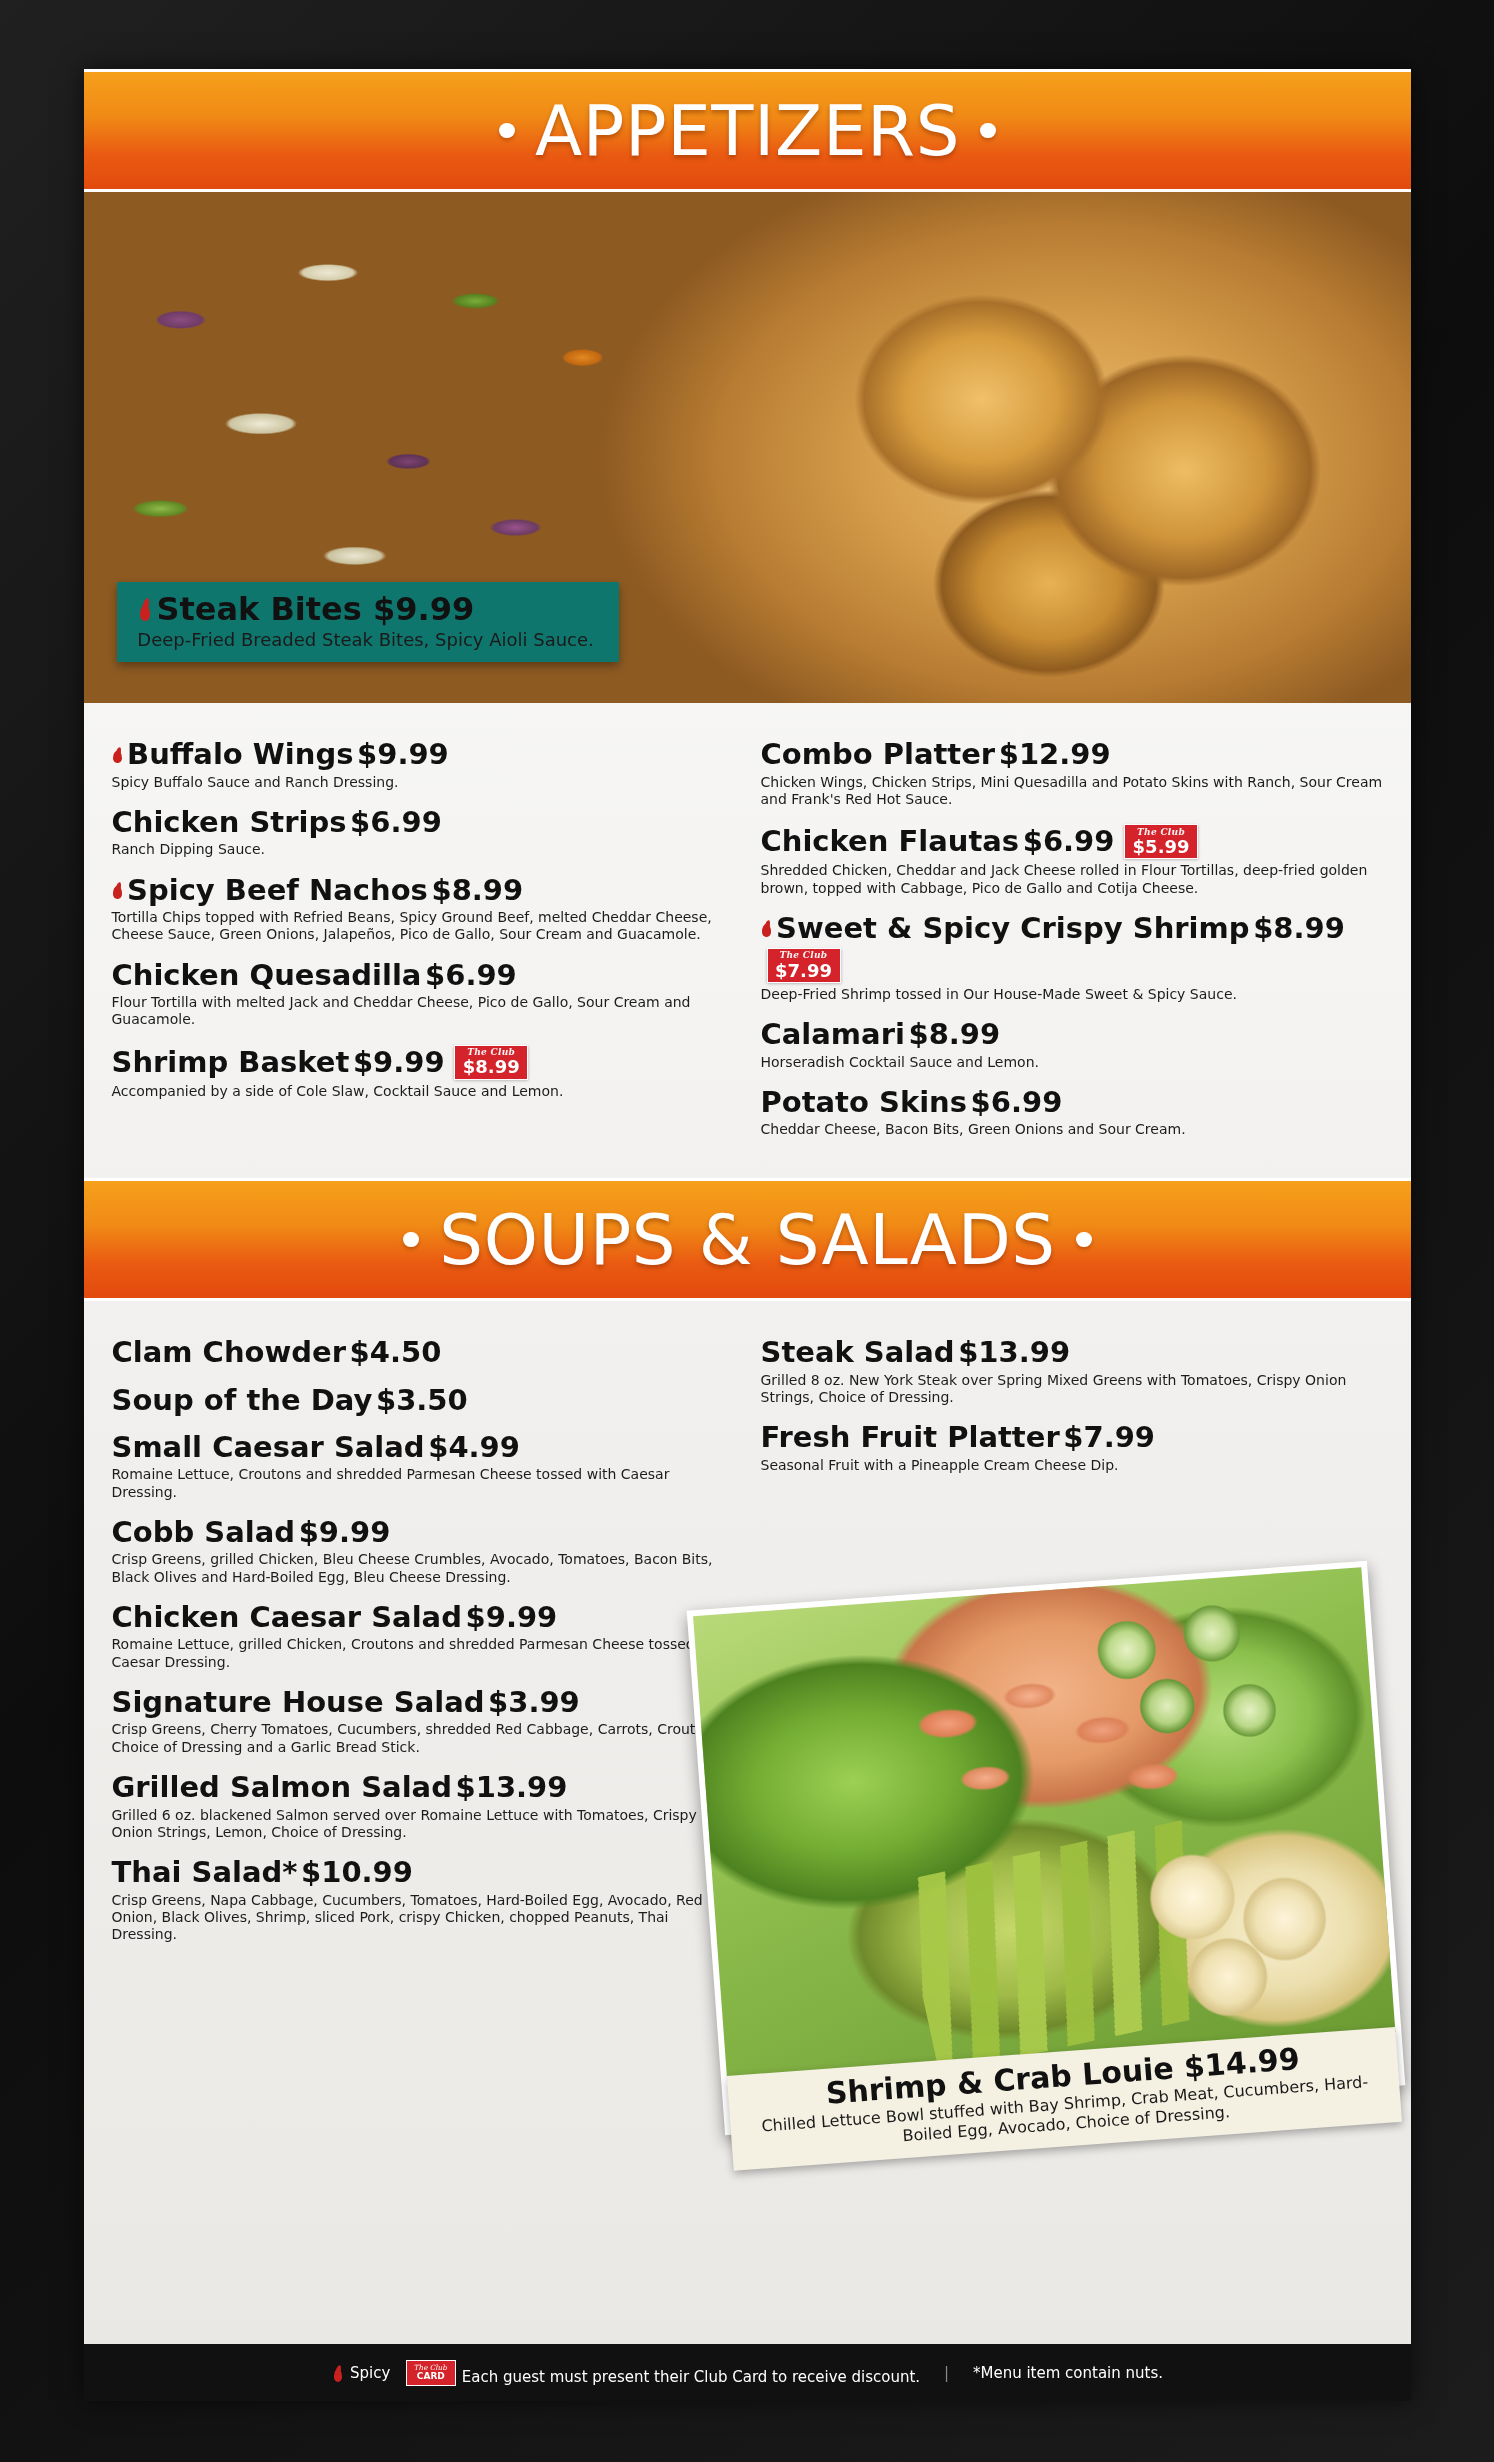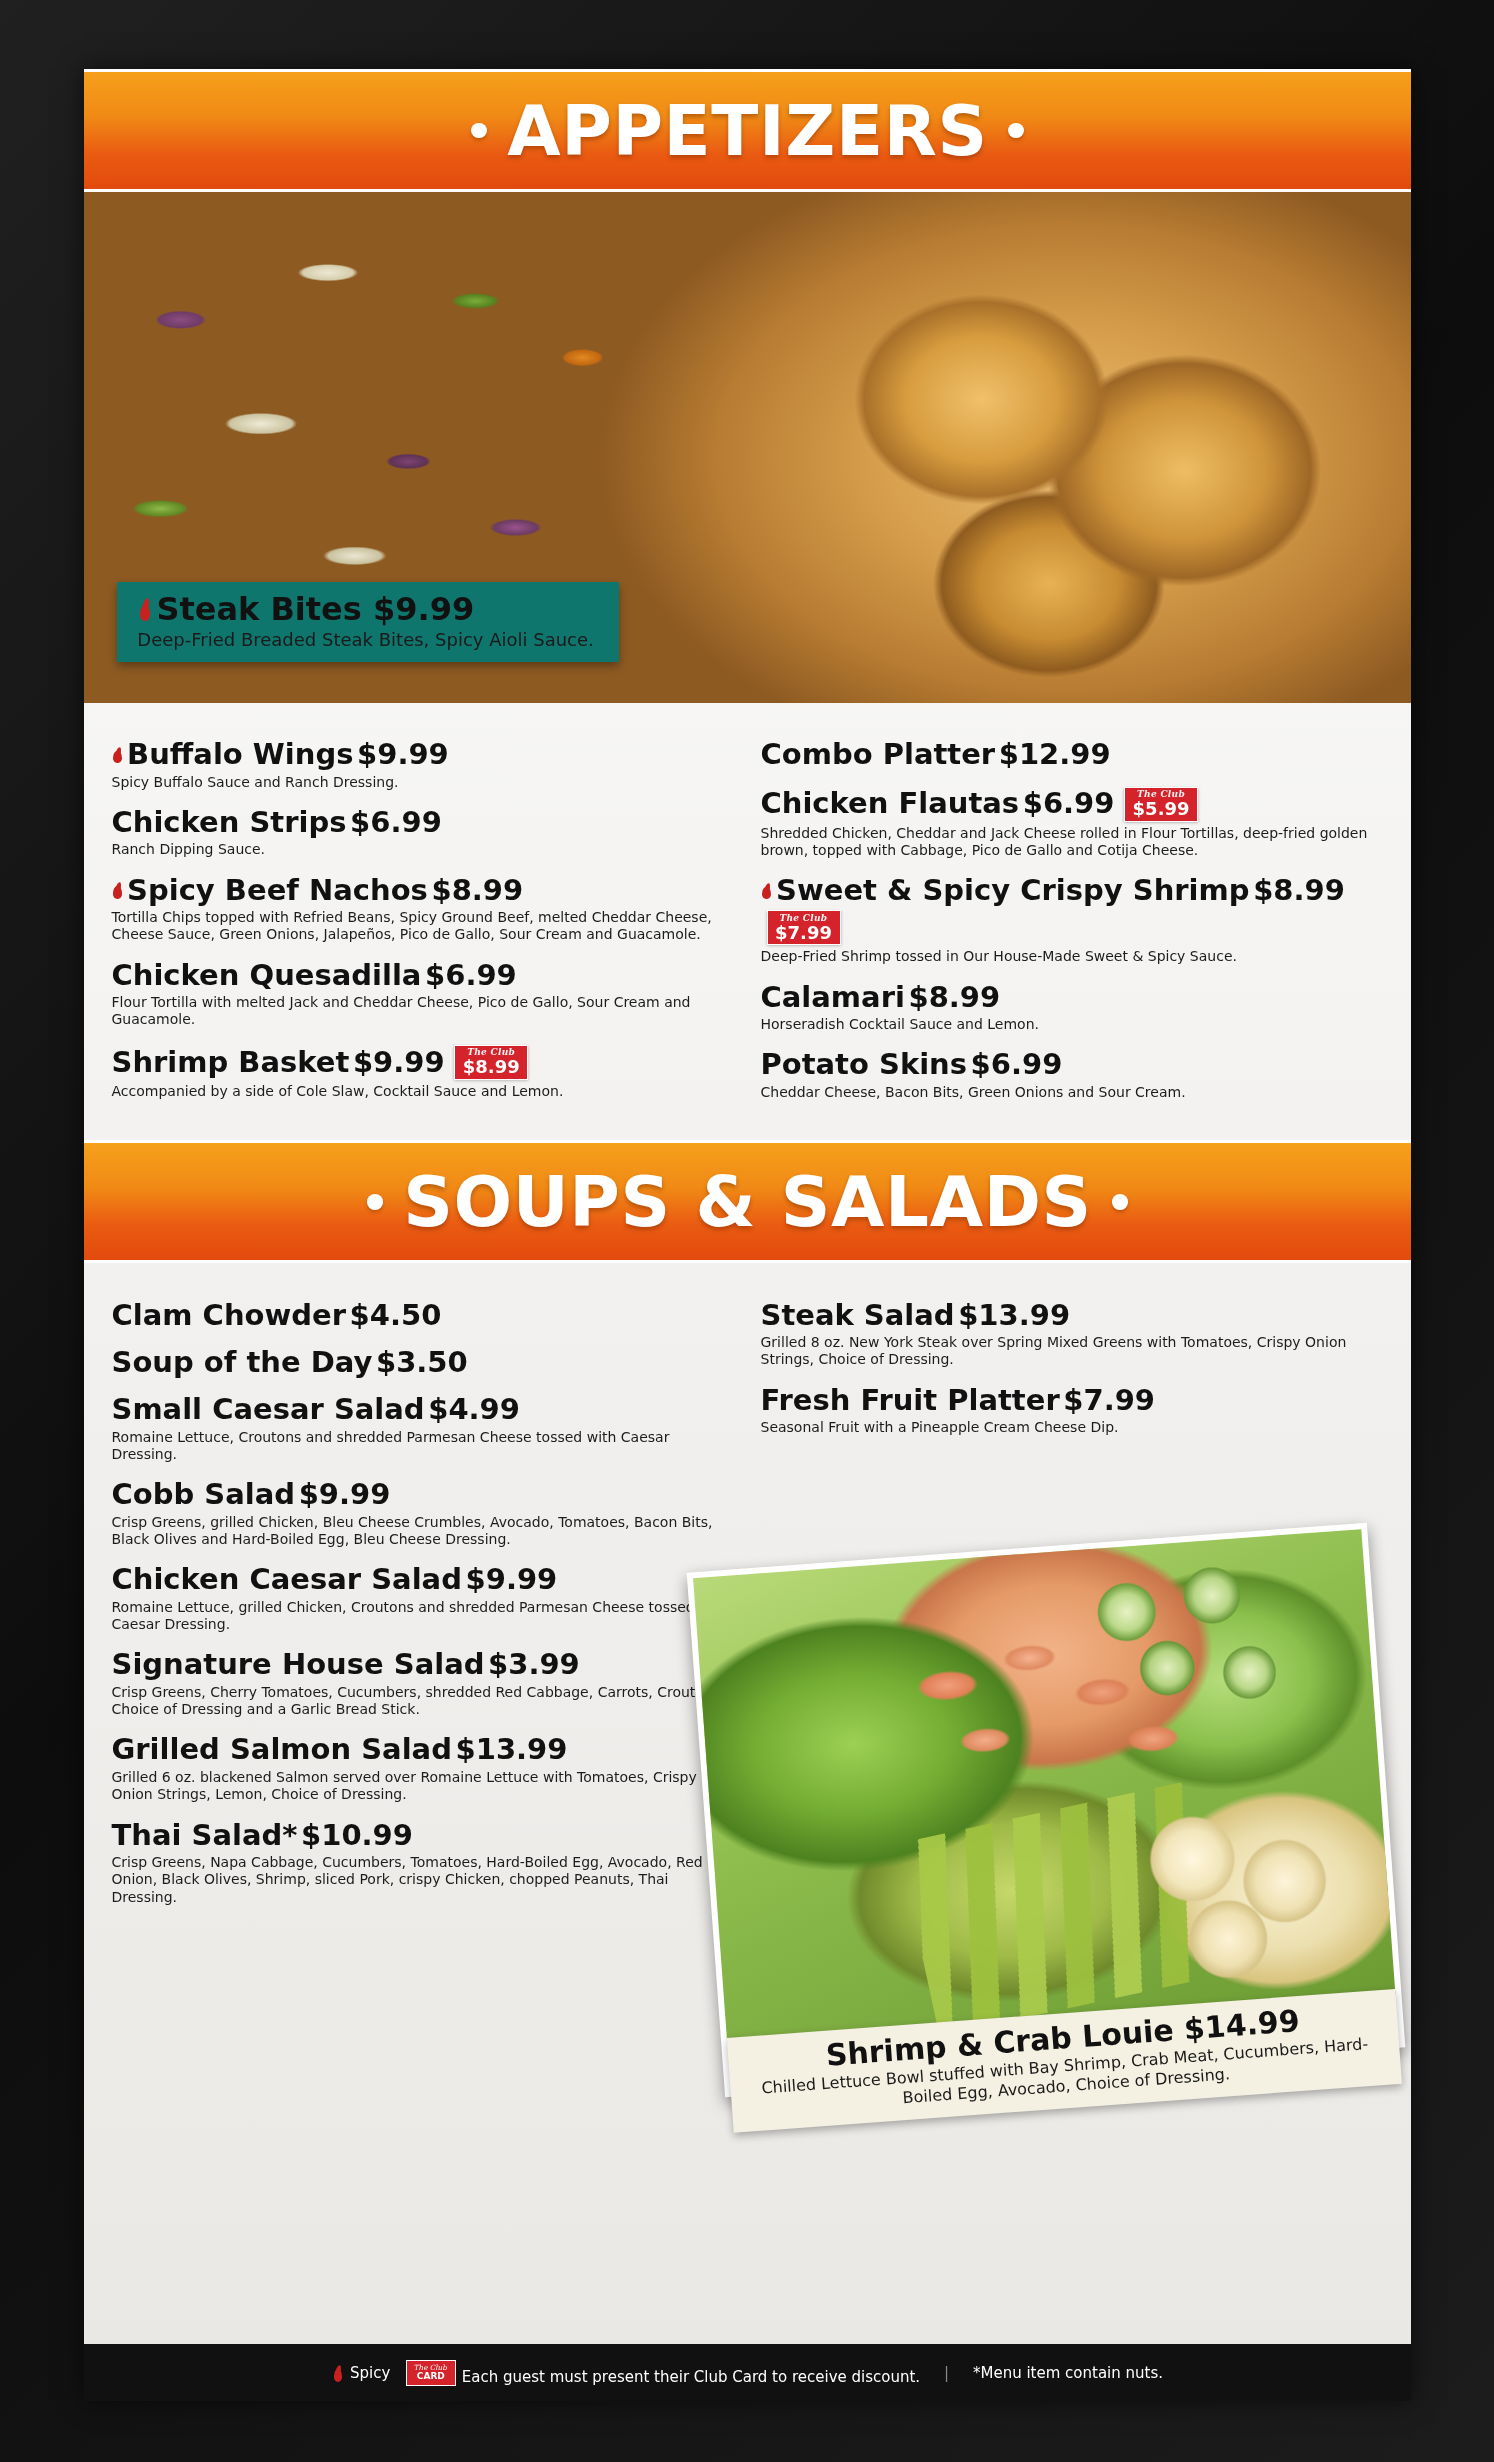--- a/index.html
+++ b/index.html
@@ -46,21 +46,21 @@
     position:relative;
     height:123px;
     background:linear-gradient(180deg,#f6a01b 0%,#f08a15 38%,#ea5b12 70%,#e24a0e 100%);
     border-top:3px solid #fff;
     border-bottom:3px solid #fff;
     display:flex; align-items:center; justify-content:center;
   }
   .banner-title{
     color:#fff;
     font-family:"DejaVu Sans", sans-serif;
-    font-weight:bold;
+    font-weight:normal;
     font-size:69px;
     letter-spacing:0.6px;
     text-shadow:0 3px 4.2px rgba(120,40,0,.45);
     display:flex; align-items:center; gap:20.3px;
     white-space:nowrap;
   }
   .dot{
     width:15.5px;height:15.5px;border-radius:50%;background:#fff;
     display:inline-block;
     box-shadow:0 2.4px 3.6px rgba(120,40,0,.35);
@@ -395,20 +395,21 @@
 
       </div>
 
       <div class="col">
 
         <div class="item">
           <div class="item-title">
             <span>Combo Platter</span>
             <span>$12.99</span>
           </div>
+          <div class="item-desc">Chicken Wings, Chicken Strips, Mini Quesadilla and Potato Skins with Ranch, Sour Cream and Frank's Red Hot Sauce.</div>
         </div>
 
         <div class="item">
           <div class="item-title">
             <span>Chicken Flautas</span>
             <span>$6.99</span>
             <span class="club-badge">
               <span class="cb-top">The Club</span>
               <span class="cb-price">$5.99</span>
             </span>

